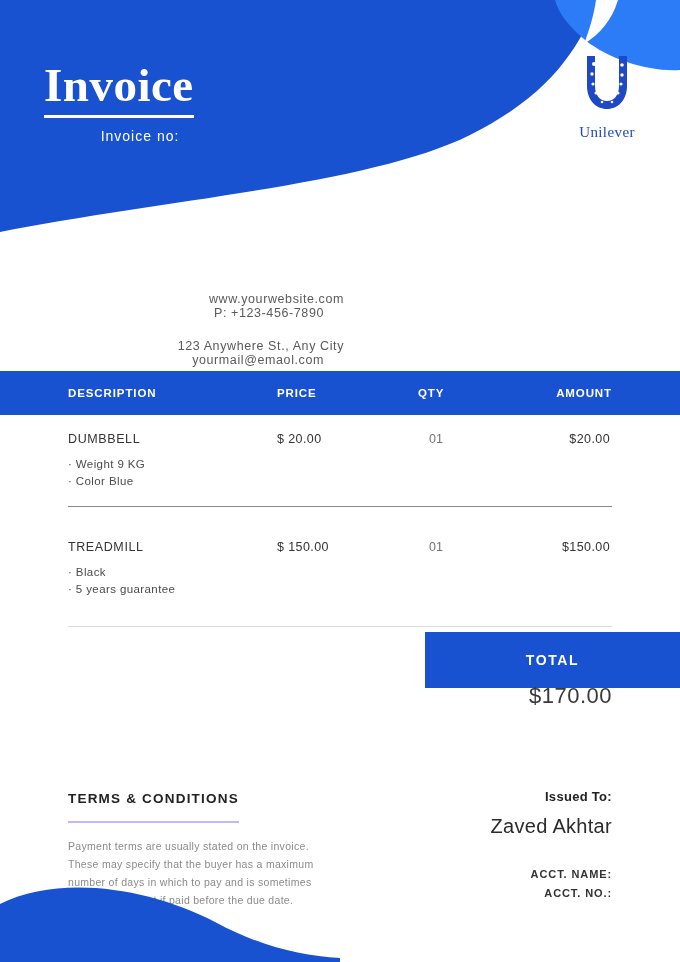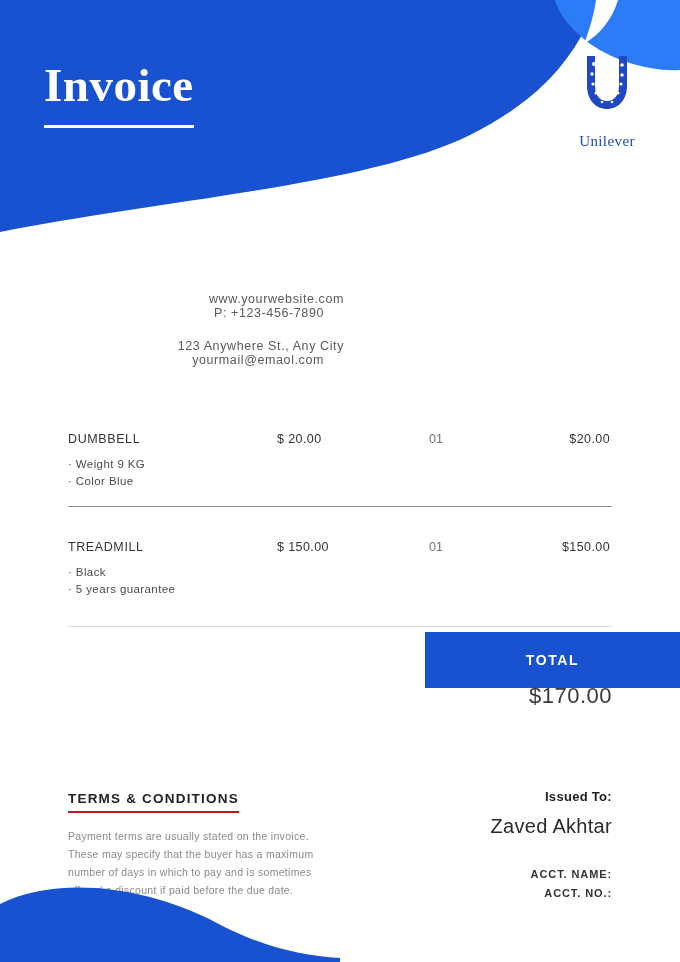--- a/index.html
+++ b/index.html
@@ -41,21 +41,21 @@
     color: #ffffff;
   }
   .invoice-title {
     font-family: "Liberation Serif", serif;
     font-size: 47px;
     font-weight: 700;
     letter-spacing: 0.5px;
     line-height: 1;
     margin: 0;
     display: inline-block;
-    padding-bottom: 16px;
+    padding-bottom: 6px;
     border-bottom: 3px solid #ffffff;
   }
   .invoice-no {
     margin-top: 10px;
     font-size: 14px;
     letter-spacing: 1px;
     text-align: center;
     width: 192px;
     color: #ffffff;
   }
@@ -72,21 +72,21 @@
   .logo-mark {
     width: 58px;
     height: 62px;
     margin: 0 auto;
     display: block;
   }
   .logo-name {
     font-family: "Liberation Serif", serif;
     font-size: 15px;
     letter-spacing: 0.4px;
-    margin-top: 19px;
+    margin-top: 10px;
     color: #1f48c4;
   }
 
   
   .contact {
     position: absolute;
     top: 292px;
     left: 44px;
     width: 592px;
     font-size: 12.5px;
@@ -221,22 +221,22 @@
     position: absolute;
     top: 789px;
     left: 68px;
     width: 258px;
   }
   .terms-title {
     font-size: 13.5px;
     font-weight: 700;
     color: #222222;
     letter-spacing: 1.2px;
-    padding-bottom: 5px;
-    border-bottom: 2px solid #b91c1c;
+    padding-bottom: 15px;
+    border-bottom: 2px solid #c4b5fd;
     display: inline-block;
   }
   .terms-body {
     margin-top: 14px;
     font-size: 10.5px;
     line-height: 18px;
     color: #8a8a8a;
     letter-spacing: 0.3px;
   }
 
@@ -286,20 +286,21 @@
   <div class="header-wrap">
     <svg class="header-svg" width="680" height="240" viewBox="0 0 680 240" xmlns="http://www.w3.org/2000/svg">
       <path d="M0,0 L600,0 C580,40 560,90 470,135 C370,185 160,200 0,232 Z" fill="#1952d0"></path>
       <path d="M555,0 L680,0 L680,70 C650,72 610,60 585,40 C568,26 558,12 555,0 Z" fill="#2b7cf6"></path>
       <path d="M596,0 L618,0 C612,20 600,34 584,44 C590,28 594,14 596,0 Z" fill="#ffffff"></path>
     </svg>
   </div>
 
   <div class="title-block">
     <h1 class="invoice-title">Invoice</h1>
+    <div class="invoice-no">Invoice no:</div>
   </div>
 
   <div class="logo">
     <svg class="logo-mark" viewBox="0 0 58 62" xmlns="http://www.w3.org/2000/svg">
       <path d="M9 4 L9 34 C9 48 18 57 29 57 C40 57 49 48 49 34 L49 4 L41 4 L41 34 C41 43 36 49 29 49 C22 49 17 43 17 34 L17 4 Z" fill="#1f48c4"></path>
       <circle cx="16" cy="12" r="2" fill="#ffffff"></circle>
       <circle cx="23" cy="9" r="1.6" fill="#ffffff"></circle>
       <circle cx="30" cy="13" r="2.2" fill="#ffffff"></circle>
       <circle cx="37" cy="9" r="1.6" fill="#ffffff"></circle>
       <circle cx="44" cy="13" r="1.8" fill="#ffffff"></circle>
@@ -326,20 +327,26 @@
     <div class="contact-row">
       <div class="contact-left">www.yourwebsite.com</div>
       <div class="contact-right">P: +123-456-7890</div>
     </div>
     <div class="contact-row">
       <div class="contact-left">123 Anywhere St., Any City</div>
       <div class="contact-right">yourmail@emaol.com</div>
     </div>
   </div>
 
+  <div class="table-head">
+    <div class="th th-desc">DESCRIPTION</div>
+    <div class="th th-price">PRICE</div>
+    <div class="th th-qty">QTY</div>
+    <div class="th th-amount">AMOUNT</div>
+  </div>
 
   <div class="items">
 
     <div class="item">
       <div class="item-row">
         <div class="item-name">DUMBBELL</div>
         <div class="item-price">$ 20.00</div>
         <div class="item-qty">01</div>
         <div class="item-amount">$20.00</div>
       </div>

